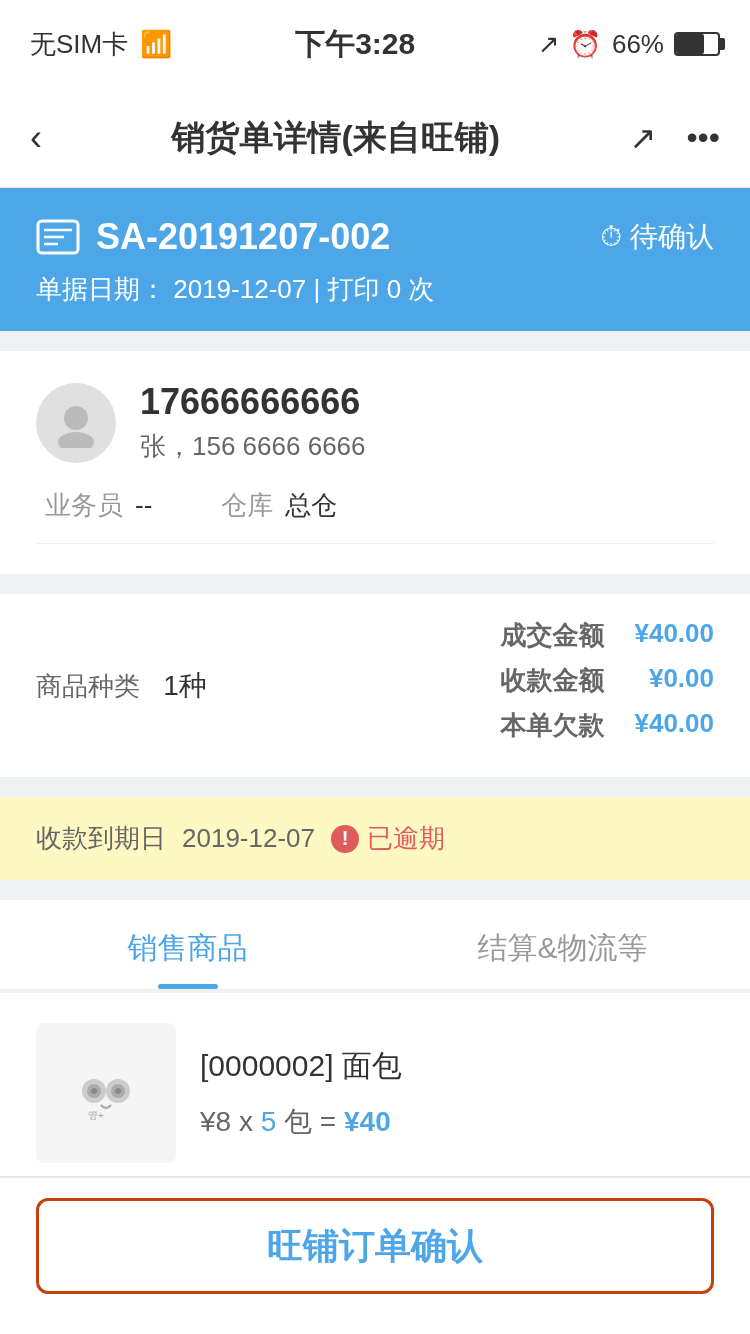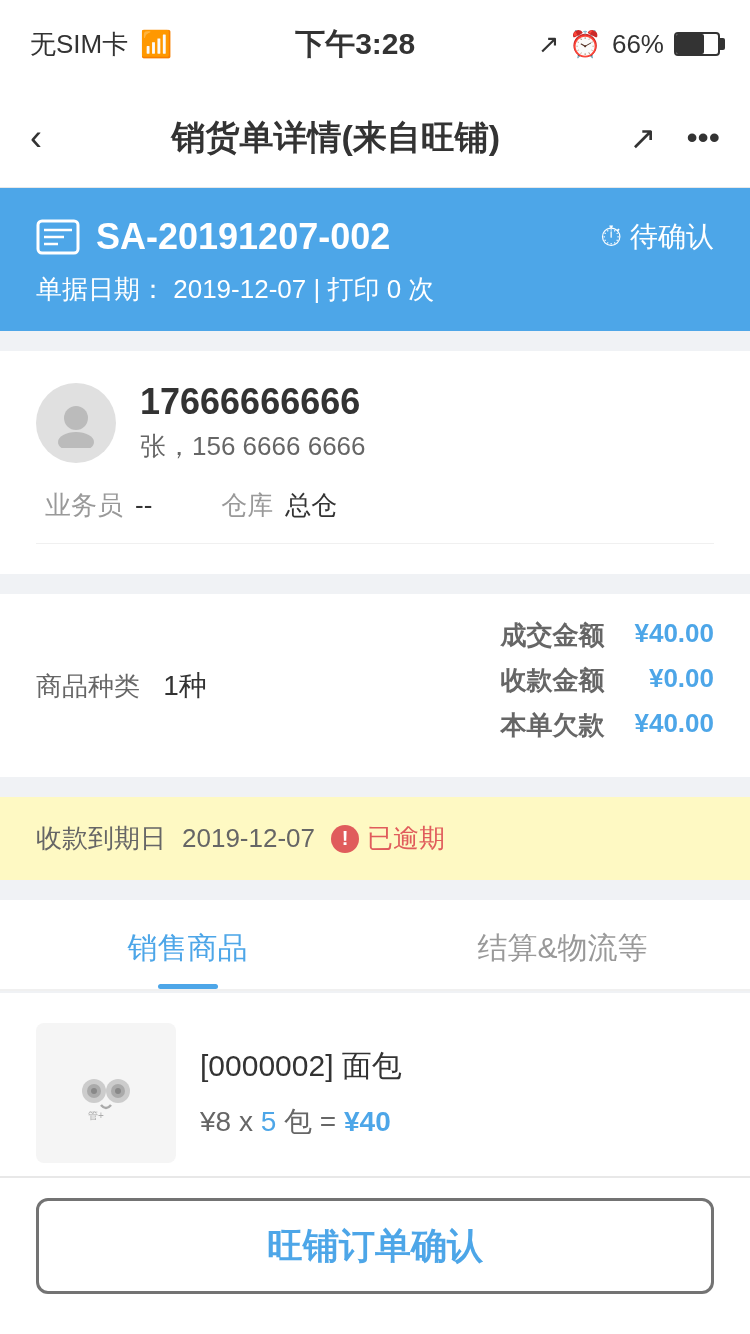--- a/index.html
+++ b/index.html
@@ -303,21 +303,21 @@
       bottom: 0;
       left: 0;
       width: 750px;
       background: #fff;
       padding: 20px 36px 40px;
       border-top: 2px solid #e8e8e8;
     }
     .confirm-btn {
       width: 100%;
       height: 96px;
-      border: 3px solid #737373;
+      border: 3px solid #c2410c;
       border-radius: 12px;
       background: #fff;
       color: #4da6e8;
       font-size: 36px;
       font-weight: 600;
       cursor: pointer;
       display: flex;
       align-items: center;
       justify-content: center;
     }

